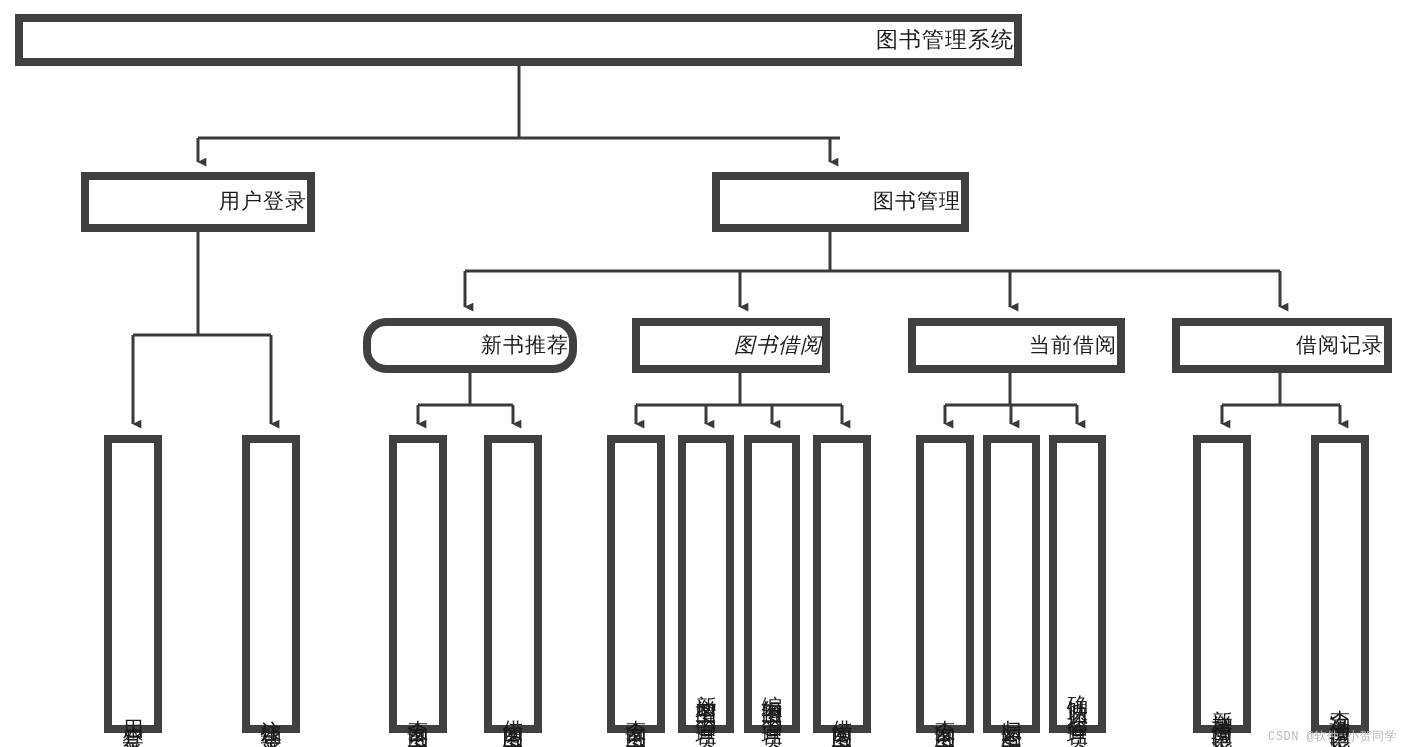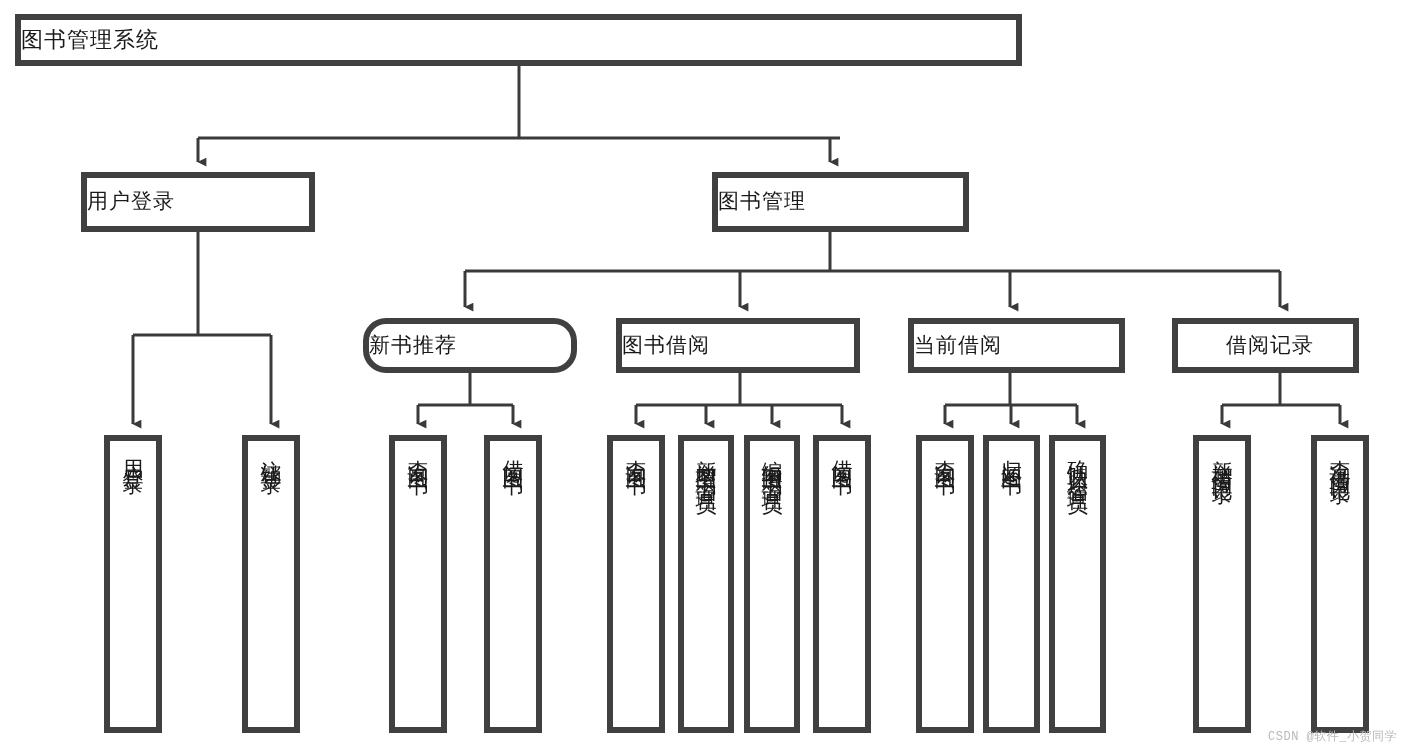--- a/index.html
+++ b/index.html
@@ -23,24 +23,24 @@
     left: 0;
     top: 0;
     width: 1405px;
     height: 747px;
     pointer-events: none;
   }
   .node {
     position: absolute;
     box-sizing: border-box;
     background: #ffffff;
-    border: 6px solid #404040;
+    border: 8px solid #404040;
     display: flex;
     align-items: center;
-    justify-content: flex-start;
+    justify-content: flex-end;
     color: #1a1a1a;
   }
   .node-h {
     font-size: 21px;
     letter-spacing: 1px;
     line-height: 1.1;
   }
   .node-root {
     font-size: 22px;
     letter-spacing: 1px;
@@ -132,27 +132,27 @@
   <div class="node node-h" style="left:81px; top:172px; width:234px; height:60px;">
     <span>用户登录</span>
   </div>
   <div class="node node-h" style="left:712px; top:172px; width:257px; height:60px;">
     <span>图书管理</span>
   </div>
 
   <div class="node node-h" style="left:363px; top:318px; width:214px; height:55px;border-radius:23px;">
     <span>新书推荐</span>
   </div>
-  <div class="node node-h" style="left:616px; top:318px; width:244px; height:55px;">
+  <div class="node node-h" style="left:632px; top:318px; width:198px; height:55px;font-style:italic;">
     <span>图书借阅</span>
   </div>
   <div class="node node-h" style="left:908px; top:318px; width:217px; height:55px;">
     <span>当前借阅</span>
   </div>
-  <div class="node node-h" style="left:1172px; top:318px; width:187px; height:55px;padding-left:48px;">
+  <div class="node node-h" style="left:1172px; top:318px; width:220px; height:55px;padding-left:48px;">
     <span>借阅记录</span>
   </div>
 
   <div class="node node-v" style="left:104px; top:435px; width:58px; height:298px;">
     <span class="vtext">用户登录</span>
   </div>
   <div class="node node-v" style="left:242px; top:435px; width:58px; height:298px;">
     <span class="vtext">注销登录</span>
   </div>
 

